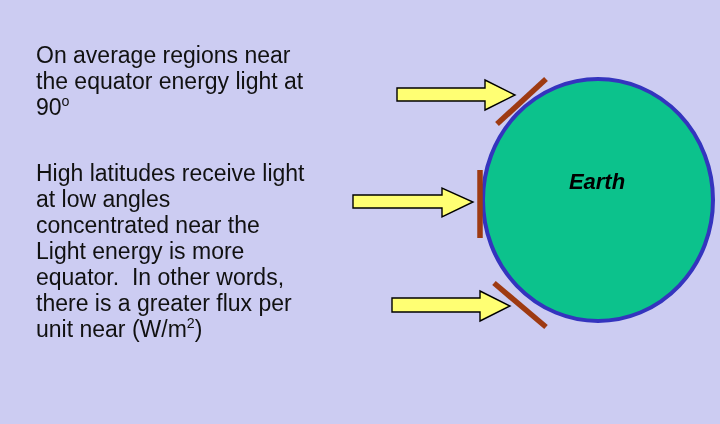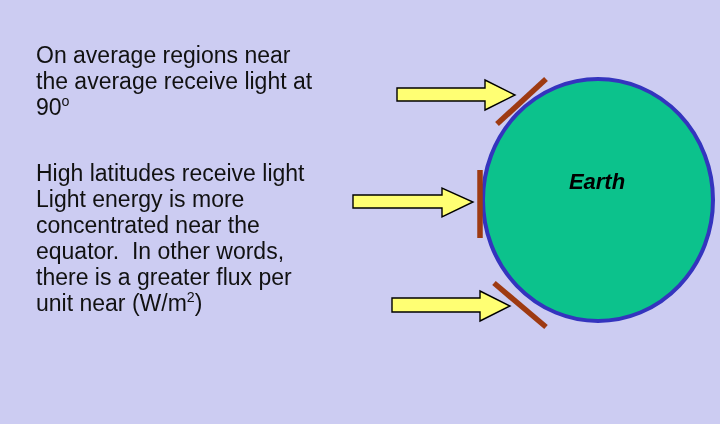--- a/index.html
+++ b/index.html
@@ -47,31 +47,32 @@
 </style>
 </head>
 <body>
 
 <div class="slide" style="background-color: rgb(204, 204, 242);">
 
   <div class="text-block" style="color: rgb(17, 17, 17);">
 
     <div class="para para-1">
       <div class="line">On average regions near</div>
-      <div class="line">the average receive light at</div>
+      <div class="line">the equator energy light at</div>
       <div class="line"><span>90</span><sup>o</sup></div>
     </div>
 
     <div class="para para-2">
       <div class="line">High latitudes receive light</div>
+      <div class="line">at low angles</div>
     </div>
 
     <div class="para para-3">
+      <div class="line">concentrated near the</div>
       <div class="line">Light energy is more</div>
-      <div class="line">concentrated near the</div>
       <div class="line">equator.  In other words,</div>
       <div class="line">there is a greater flux per</div>
       <div class="line"><span>unit near (W/m</span><sup>2</sup><span>)</span></div>
     </div>
   </div>
 
   <svg class="diagram" viewBox="0 0 720 424" xmlns="http://www.w3.org/2000/svg">
 
     <ellipse cx="598" cy="200" rx="115" ry="121" stroke-width="4" style="fill: rgb(12, 194, 140); stroke: rgb(52, 52, 190);"></ellipse>
 

